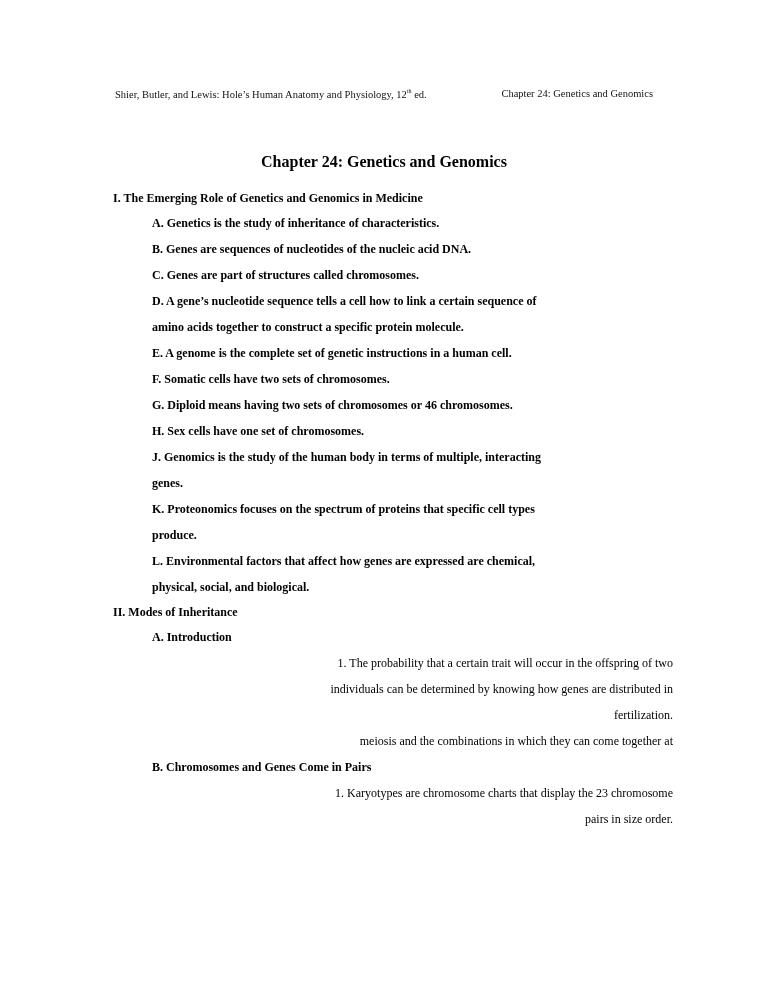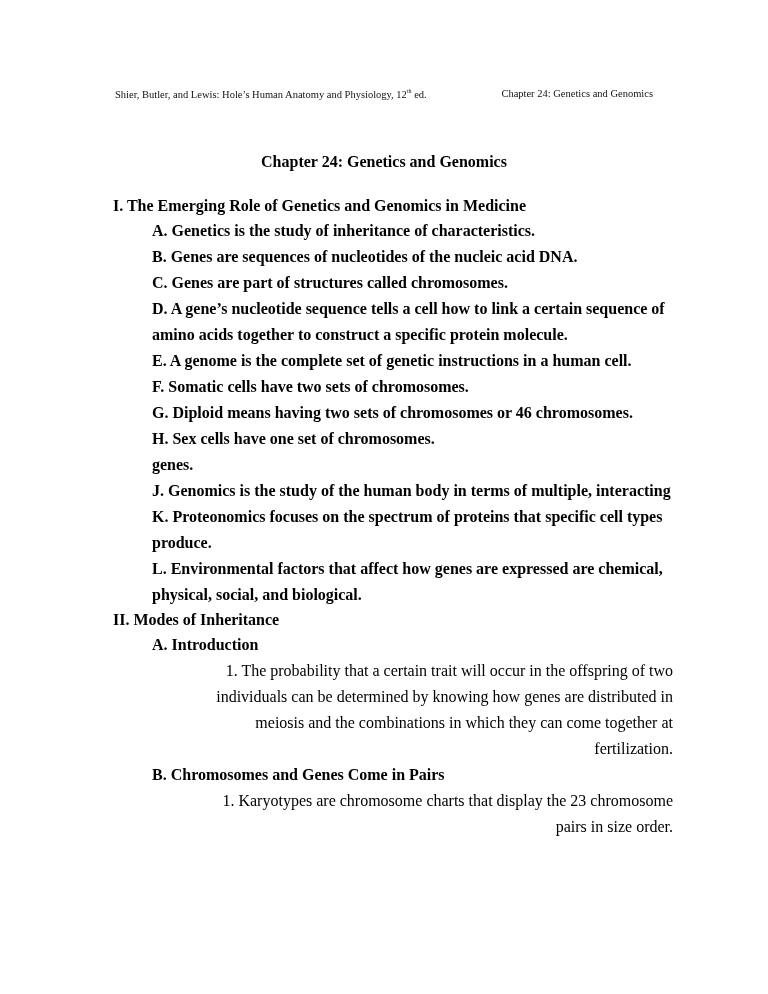--- a/index.html
+++ b/index.html
@@ -12,21 +12,21 @@
     .running-header {
       position: absolute; top: 88px; left: 115px; right: 115px;
       font-size: 10.5px; display: flex; justify-content: space-between;
       color: #111;
     }
     .running-header sup { font-size: 6px; }
     .chapter-title {
       position: absolute; top: 153px; left: 0; width: 768px; text-align: center;
       font-weight: bold; font-size: 16px;
     }
-    .content { position: absolute; top: 194px; left: 113px; width: 560px; font-size: 16px; }
+    .content { position: absolute; top: 186px; left: 113px; width: 560px; font-size: 12px; }
     .section-heading { font-weight: bold; line-height: 24px; height: 24px; white-space: nowrap; }
     .item-a { padding-left: 39px; line-height: 26px; font-weight: bold; }
     .item-n { padding-left: 78px; line-height: 26px; text-align: right; }
     .line { white-space: nowrap; }
   </style>
 </head>
 <body>
 
 <div class="page">
   <div class="running-header">
@@ -58,42 +58,42 @@
     <div class="item-a">
         <div class="line">F.  Somatic cells have two sets of chromosomes.</div>
       </div>
     <div class="item-a">
         <div class="line">G.  Diploid means having two sets of chromosomes or 46 chromosomes.</div>
       </div>
     <div class="item-a">
         <div class="line">H.  Sex cells have one set of chromosomes.</div>
       </div>
     <div class="item-a">
+      <div class="line">J.  Genomics is the study of the human body in terms of multiple, interacting</div>
       <div class="line">genes.</div>
-      <div class="line">J.  Genomics is the study of the human body in terms of multiple, interacting</div>
     </div>
     <div class="item-a">
       <div class="line">K.  Proteonomics focuses on the spectrum of proteins that specific cell types</div>
       <div class="line">produce.</div>
     </div>
     <div class="item-a">
       <div class="line">L.  Environmental factors that affect how genes are expressed are chemical,</div>
       <div class="line">physical, social, and biological.</div>
     </div>
 
     <div class="section-heading">II.  Modes of Inheritance</div>
 
     <div class="item-a">
         <div class="line">A.  Introduction</div>
       </div>
     <div class="item-n">
       <div class="line">1.  The probability that a certain trait will occur in the offspring of two</div>
       <div class="line">individuals can be determined by knowing how genes are distributed in</div>
+      <div class="line">fertilization.</div>
       <div class="line">meiosis and the combinations in which they can come together at</div>
-      <div class="line">fertilization.</div>
     </div>
     <div class="item-a">
         <div class="line">B.  Chromosomes and Genes Come in Pairs</div>
       </div>
     <div class="item-n">
       <div class="line">1.  Karyotypes are chromosome charts that display the 23 chromosome</div>
       <div class="line">pairs in size order.</div>
     </div>
   </div>
 </div>

